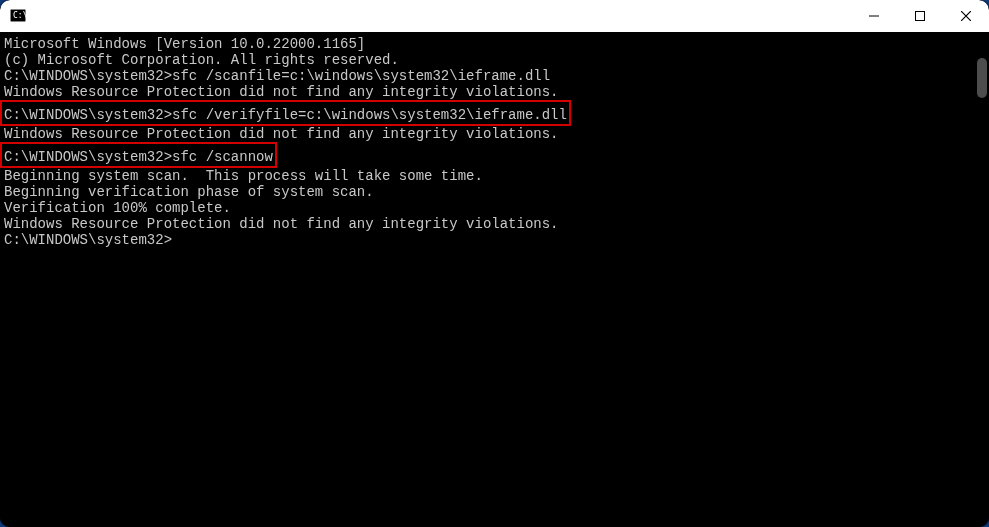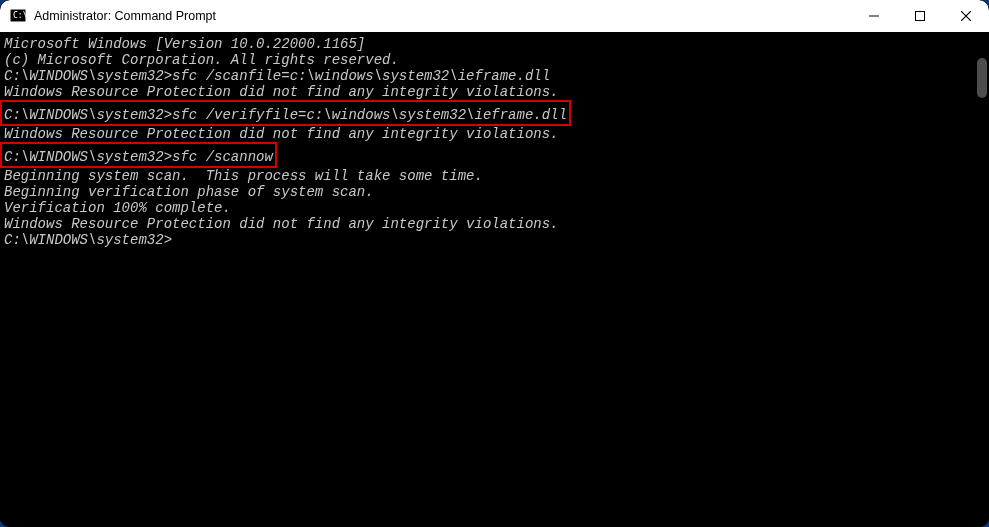--- a/index.html
+++ b/index.html
@@ -91,41 +91,40 @@
     }
     .scrollbar-thumb {
       position: absolute;
       right: 0;
       top: 20px;
       width: 10px;
       height: 40px;
       background: #4d4d4d;
       border-radius: 5px;
     }
-    .line { display:block;font-style:italic; }
+    .line { display:block; }
     .hl {
       display: inline-block;
       border: 2px solid #d40000;
       padding: 4px 2px 0 2px;
       margin-left: -4px;
       line-height: 18px;
     }
   </style>
 </head>
 <body>
 
 <div class="window">
   <div class="titlebar">
     <span class="app-icon">
       <svg width="16" height="16" viewBox="0 0 16 16">
         <rect x="0.5" y="1.5" width="15" height="12" rx="1" ry="1" fill="#000" stroke="#888" stroke-width="1"></rect>
         <text x="3" y="10" font-family="Consolas, monospace" font-size="8" fill="#fff">C:\</text>
       </svg>
     </span>
-    <span class="title-text">Administrator: Command Prompt</span>
     <span class="spacer"></span>
     <div class="win-controls">
       <div class="win-btn" title="Minimize">
         <svg width="10" height="10" viewBox="0 0 10 10">
             <path d="M0 5 H10" stroke="#000" stroke-width="1"></path>
           </svg>
       </div>
       <div class="win-btn" title="Maximize">
         <svg width="10" height="10" viewBox="0 0 10 10">
             <rect x="0.5" y="0.5" width="9" height="9" fill="none" stroke="#000" stroke-width="1"></rect>

